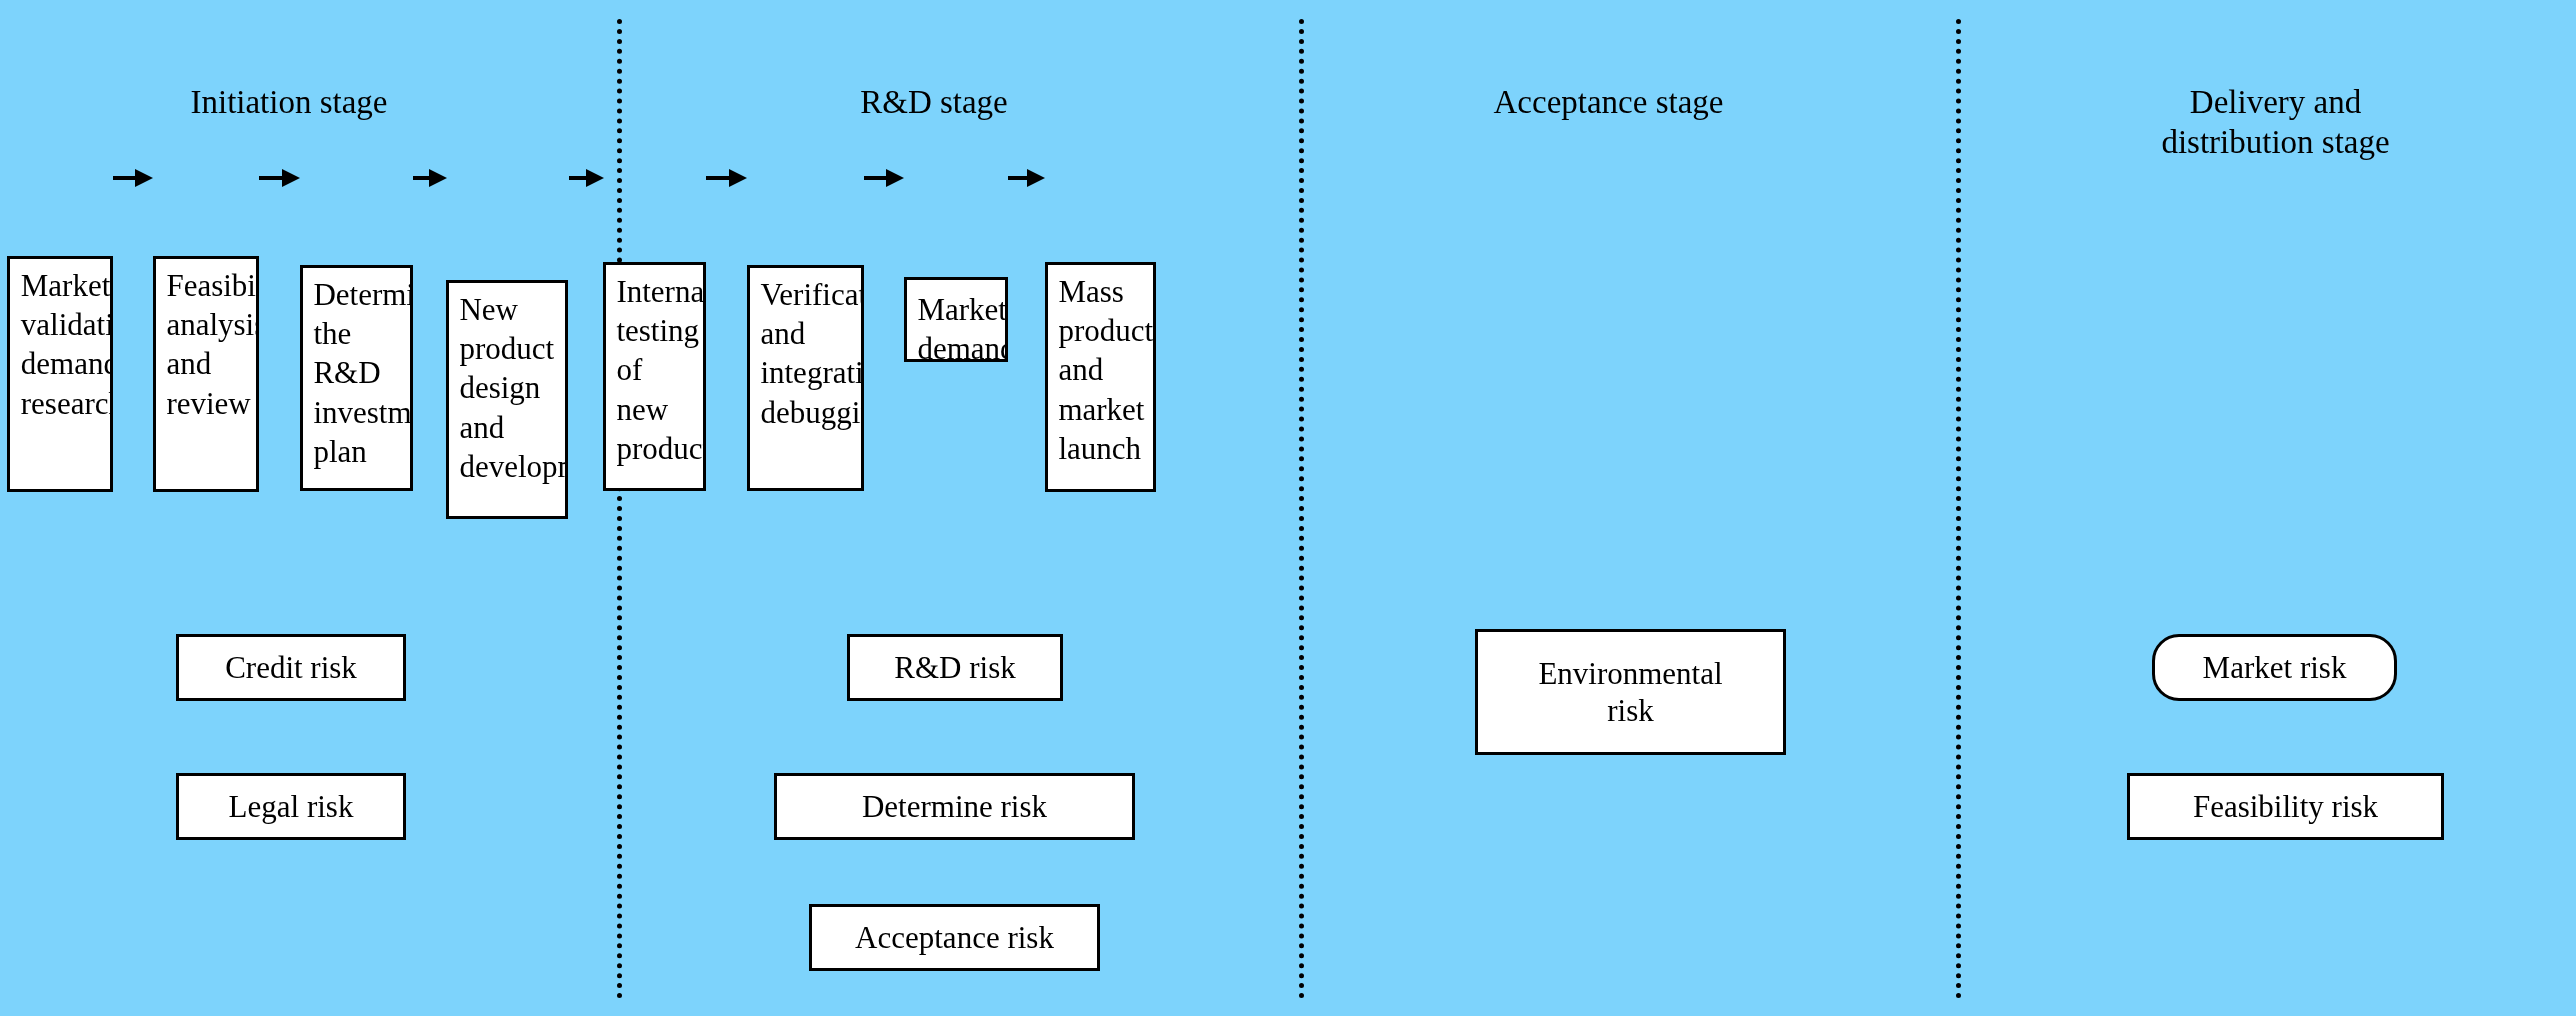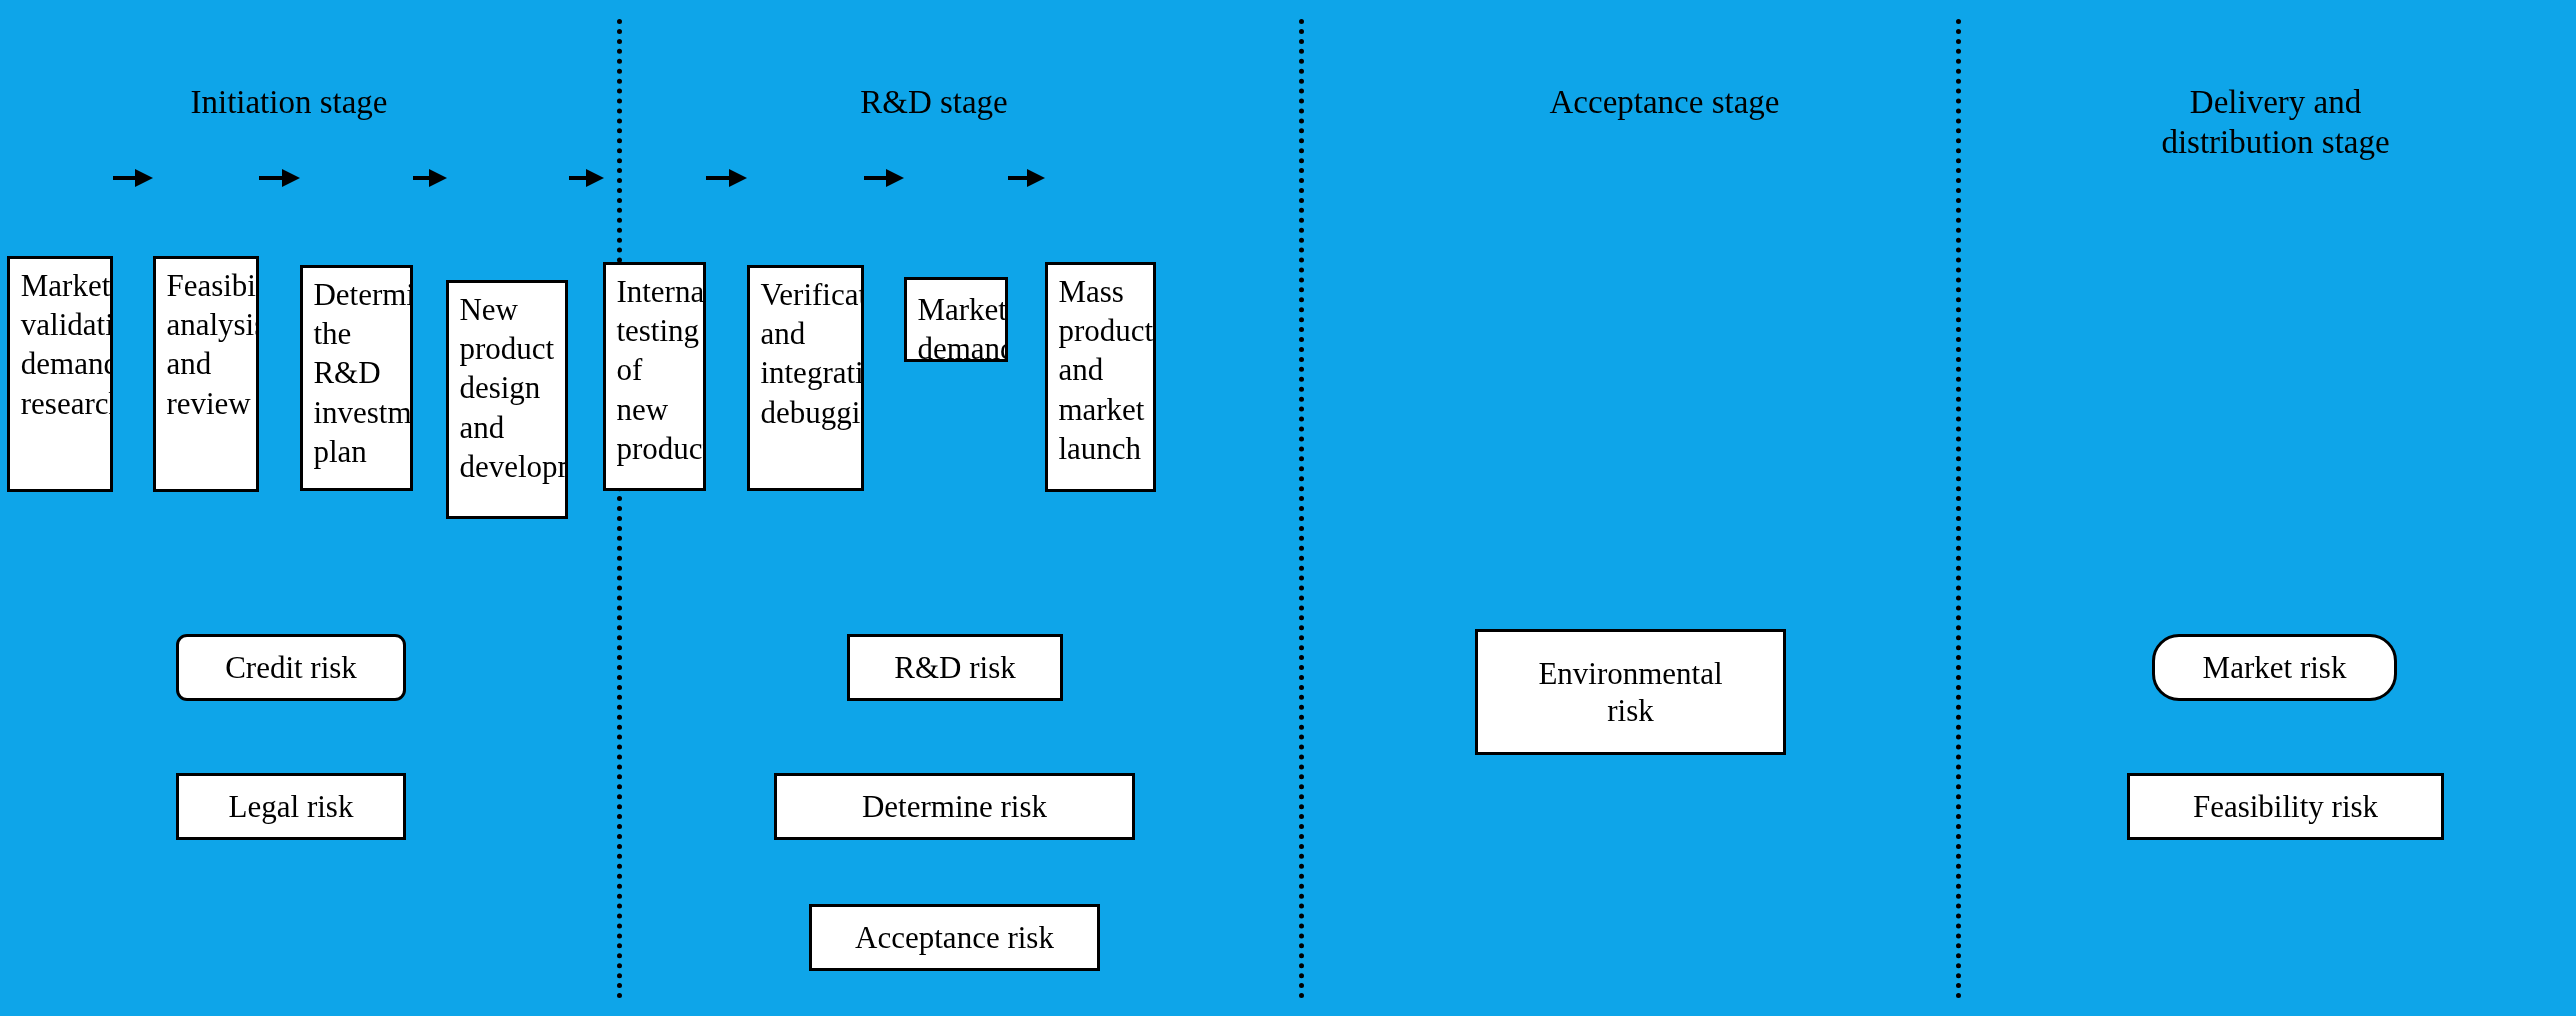--- a/index.html
+++ b/index.html
@@ -9,21 +9,21 @@
   }
   body {
     font-family: "Liberation Serif", "DejaVu Serif", serif;
     color: #000000;
   }
 
   #canvas {
     position: relative;
     width: 2576px;
     height: 1016px;
-    background: #0ea5e9;
+    background: #7dd3fc;
     overflow: hidden;
   }
 
   
   .divider {
     position: absolute;
     width: 0;
     border-left: 5.2px dotted #000000;
   }
 
@@ -94,21 +94,21 @@
 <body>
 
 <div id="canvas">
 
   <div class="divider" style="left:617px; top:19px; height:980px;"></div>
   <div class="divider" style="left:1299px; top:19px; height:980px;"></div>
   <div class="divider" style="left:1956px; top:19px; height:980px;"></div>
 
   <div class="stage-title" style="left:89px; top:82px; width:400px;">Initiation stage</div>
   <div class="stage-title" style="left:756px; top:82px; width:356px;">R&amp;D stage</div>
-  <div class="stage-title" style="left:1457px; top:82px; width:415px;">Acceptance stage</div>
+  <div class="stage-title" style="left:1401px; top:82px; width:415px;">Acceptance stage</div>
   <div class="stage-title" style="left:2068px; top:82px; width:415px;">Delivery and
 distribution stage</div>
 
   <div class="proc-box" style="left:7.4px; top:256px; width:106px; height:236px;">Market
 validation
 demand
 research</div>
 
   <div class="proc-box" style="left:153px; top:256px; width:106px; height:236px;">Feasibility
 analysis
@@ -171,21 +171,21 @@
   <div class="arrow" style="left:864px; top:169px; width:40px;">
     <div class="shaft" style="width:24px;"></div>
     <div class="head" style="left:22px;"></div>
   </div>
 
   <div class="arrow" style="left:1008px; top:169px; width:37px;">
     <div class="shaft" style="width:21px;"></div>
     <div class="head" style="left:19px;"></div>
   </div>
 
-  <div class="risk-box" style="left:176px; top:634px; width:230px; height:67px;border-radius:11px;">Credit risk</div>
+  <div class="risk-box" style="left:176px; top:634px; width:230px; height:67px;">Credit risk</div>
 
   <div class="risk-box" style="left:176px; top:773px; width:230px; height:67px;">Legal risk</div>
 
   <div class="risk-box" style="left:847px; top:634px; width:216px; height:67px;">R&amp;D risk</div>
 
   <div class="risk-box" style="left:774px; top:773px; width:361px; height:67px;">Determine risk</div>
 
   <div class="risk-box" style="left:809px; top:904px; width:291px; height:67px;">Acceptance risk</div>
 
   <div class="risk-box" style="left:1475px; top:629px; width:311px; height:126px;">Environmental

